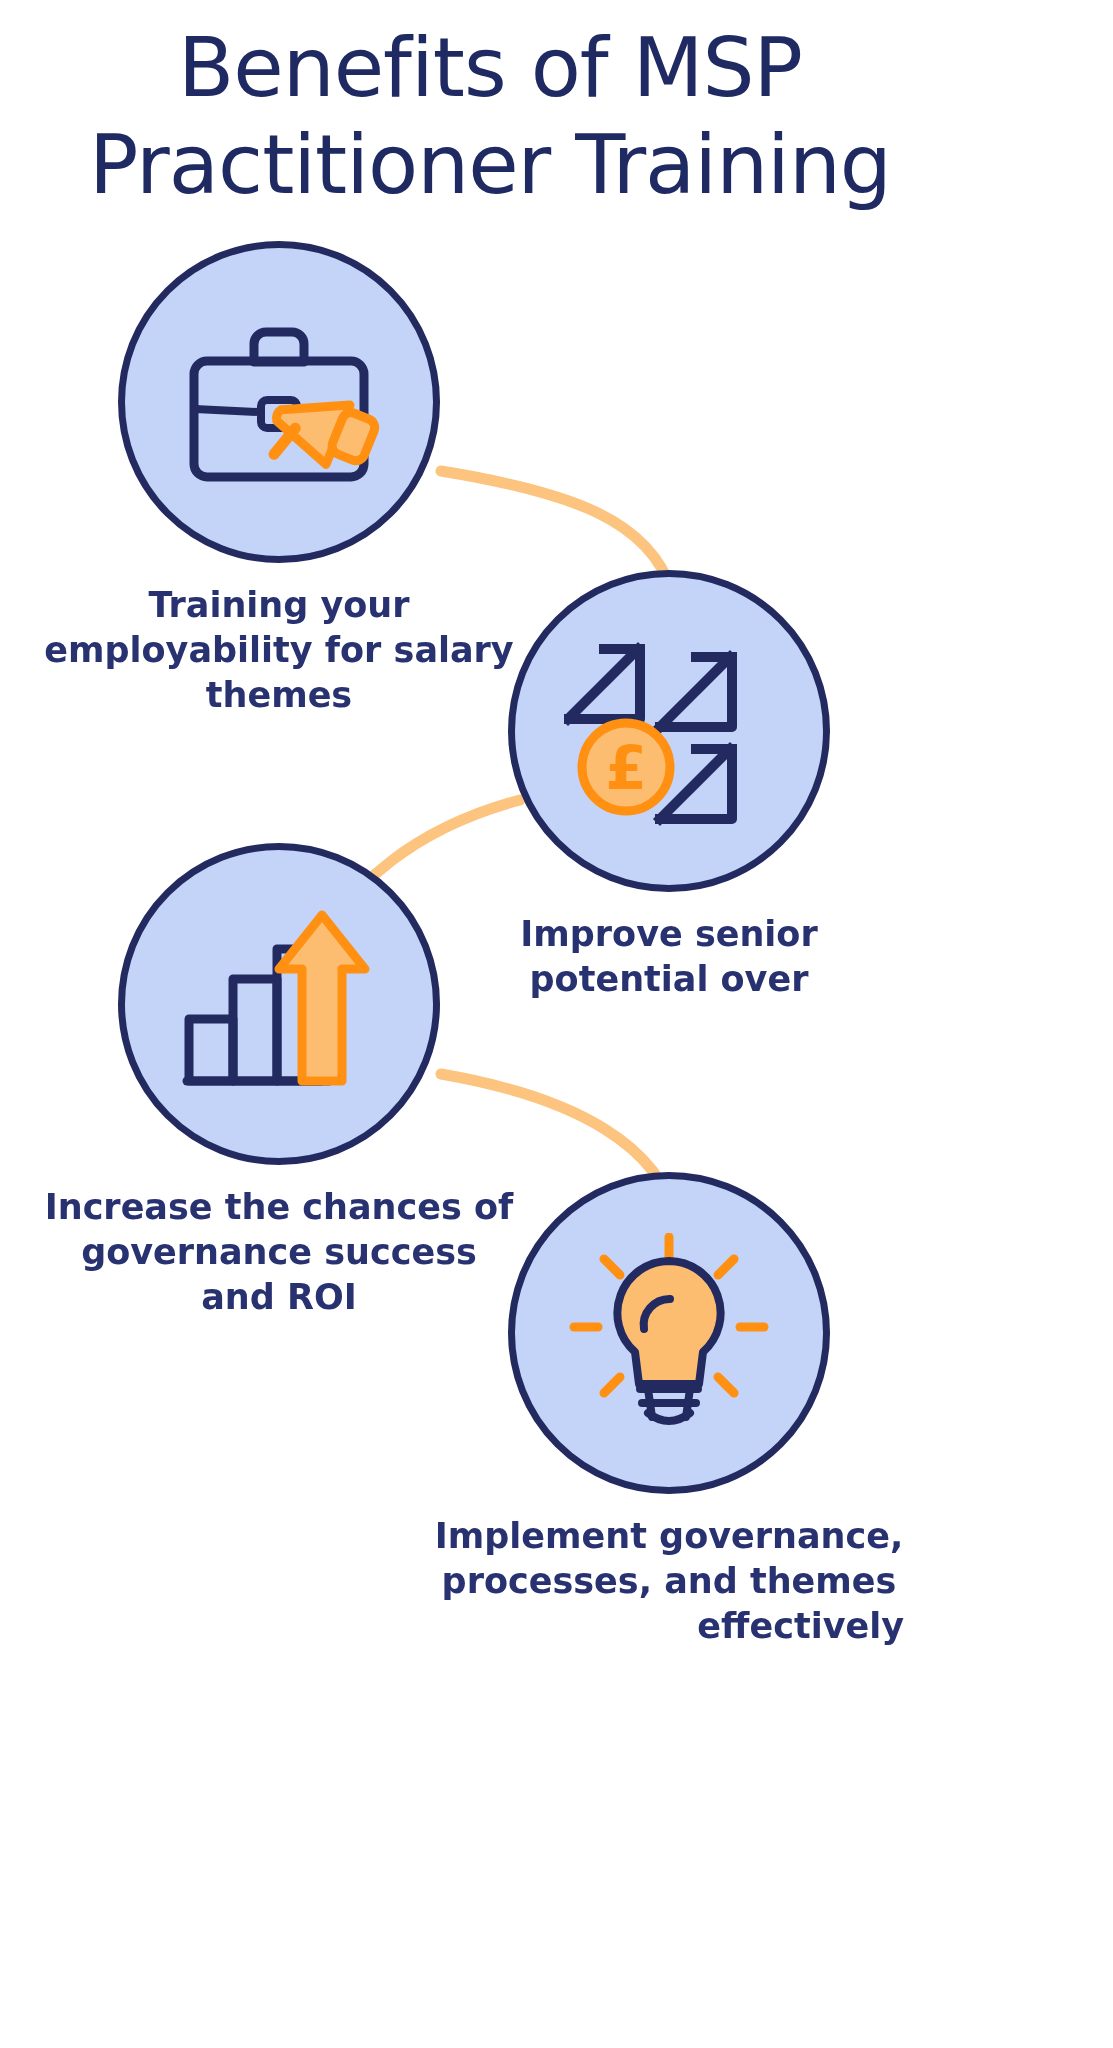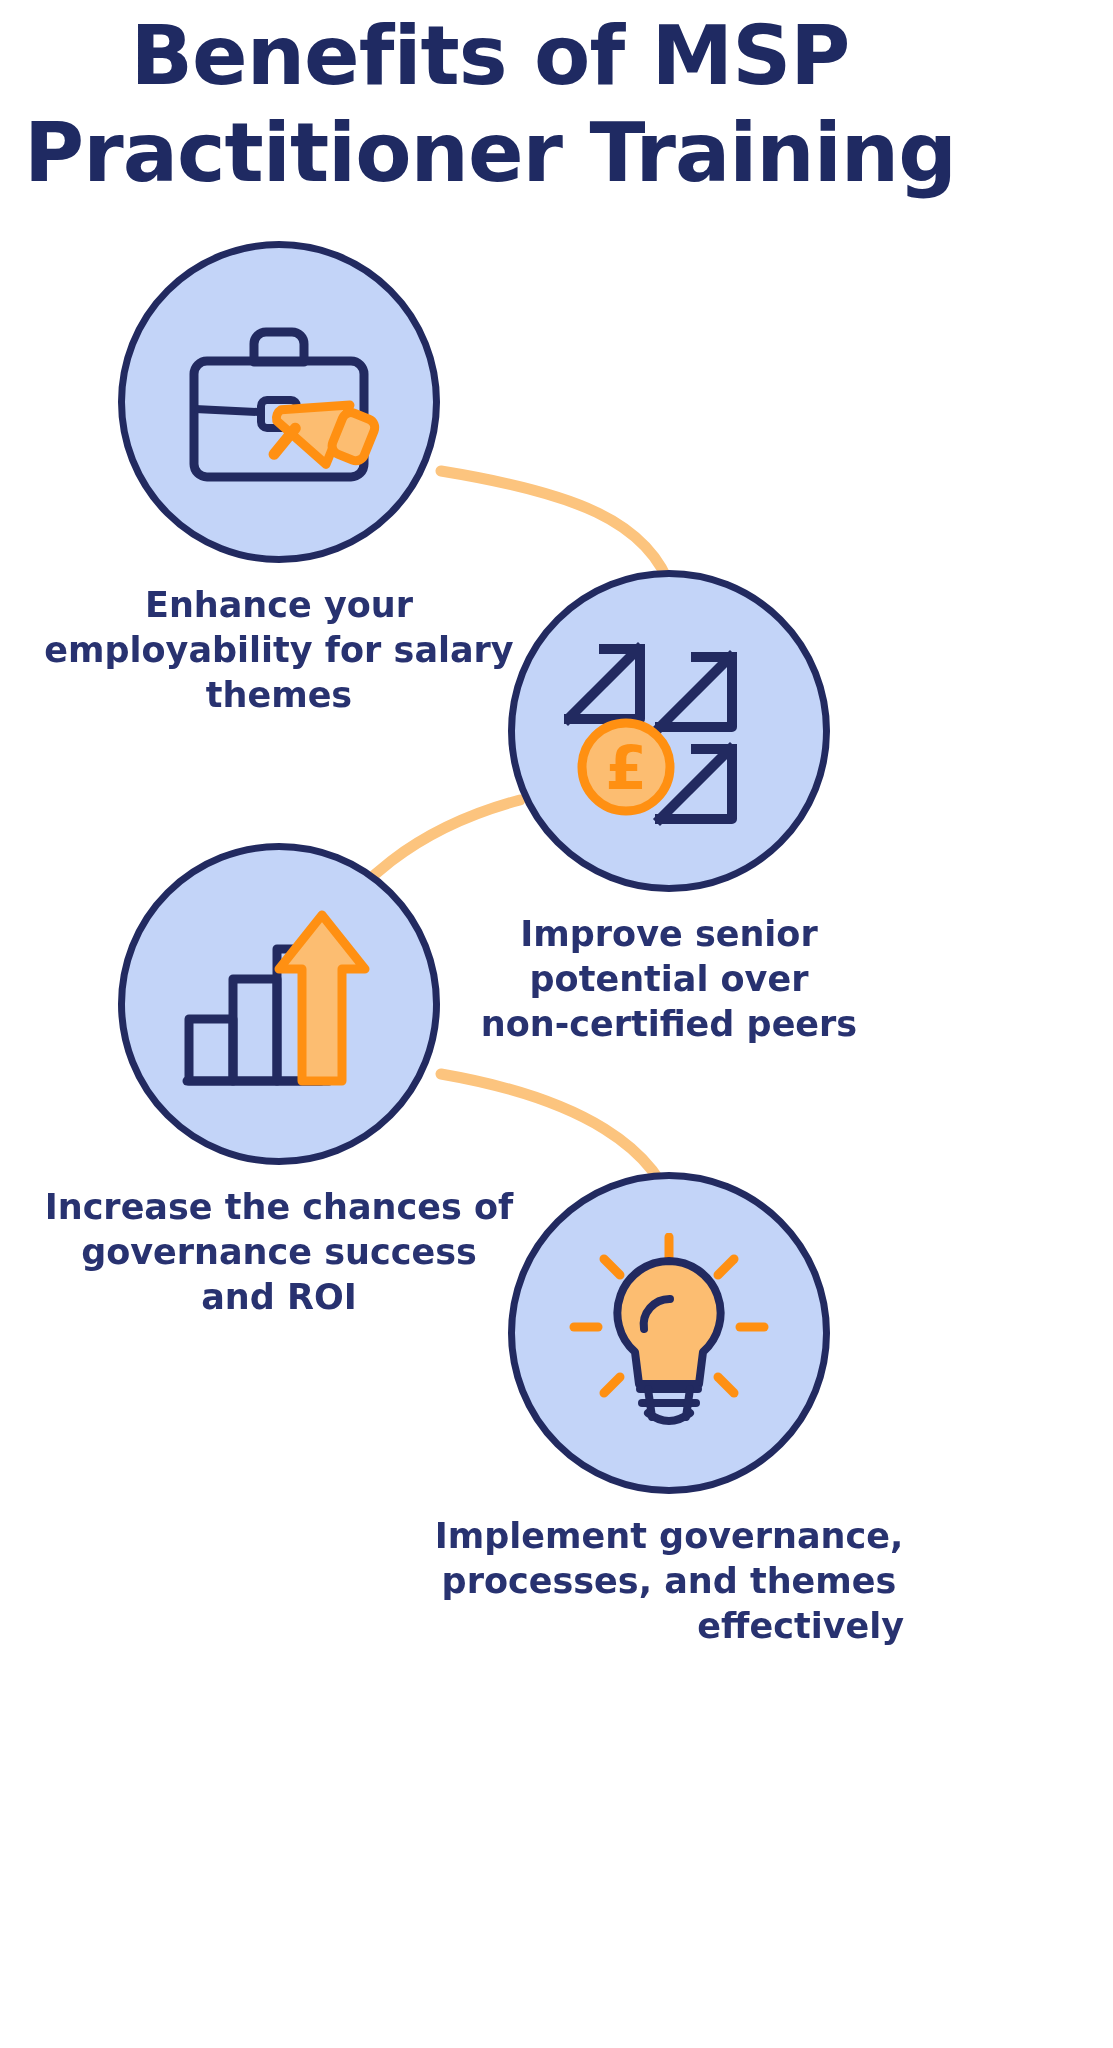--- a/index.html
+++ b/index.html
@@ -15,27 +15,27 @@
   #infographic {
     position: relative;
     width: 1113px;
     height: 2048px;
     background: #ffffff;
   }
 
   
   #title {
     position: absolute;
-    top: 8px;
+    top: 20px;
     left: 0;
     width: 980px;
     text-align: center;
     color: #1f2a62;
     font-family: "DejaVu Sans", sans-serif;
-    font-weight: bold;
+    font-weight: normal;
     font-size: 82px;
     line-height: 1.18;
     letter-spacing: -1px;
   }
   #title .tline { display: block; white-space: nowrap; }
 
   
   #connectors {
     position: absolute;
     top: 0; left: 0;
@@ -124,21 +124,21 @@
 
           <path d="M0 18 L62 -12 L62 52 L0 30 a10 10 0 0 1 0 -12 z" fill="#fcbd71" stroke="#ff9012" stroke-width="9" stroke-linejoin="round"></path>
 
           <rect x="60" y="-6" width="34" height="44" rx="9" fill="#fcbd71" stroke="#ff9012" stroke-width="9"></rect>
 
           <path d="M20 30 L10 62" stroke="#ff9012" stroke-width="11" stroke-linecap="round" fill="none"></path>
         </g>
       </svg>
     </div>
     <div class="caption">
-      <span style="display: block;">Enhance your</span>
+      <span style="display: block;">Training your</span>
       <span style="display: block;">employability for salary</span>
       <span style="display: block;">themes</span>
     </div>
   </div>
 
   <div class="node" id="node-2">
     <div class="bubble">
       <svg width="210" height="200" viewBox="0 0 210 200">
         <g fill="none" stroke="#222a60" stroke-width="10" stroke-linejoin="round" stroke-linecap="square">
 
@@ -156,21 +156,20 @@
           <path d="M96 188 L168 188 L168 118"></path>
         </g>
 
         <circle cx="62" cy="136" r="44" fill="#fcbd71" stroke="#ff9012" stroke-width="9"></circle>
         <text x="62" y="158" text-anchor="middle" font-family="'DejaVu Sans', sans-serif" font-size="60" font-weight="bold" fill="#ff9012">£</text>
       </svg>
     </div>
     <div class="caption">
       <span style="display: block;">Improve senior</span>
       <span style="display: block;">potential over</span>
-      <span style="display: block;">non-certified peers</span>
     </div>
   </div>
 
   <div class="node" id="node-3">
     <div class="bubble">
       <svg width="200" height="190" viewBox="0 0 200 190">
 
         <g fill="none" stroke="#222a60" stroke-width="9" stroke-linejoin="round">
           <rect x="10" y="110" width="44" height="62"></rect>
           <rect x="54" y="70" width="44" height="102"></rect>

